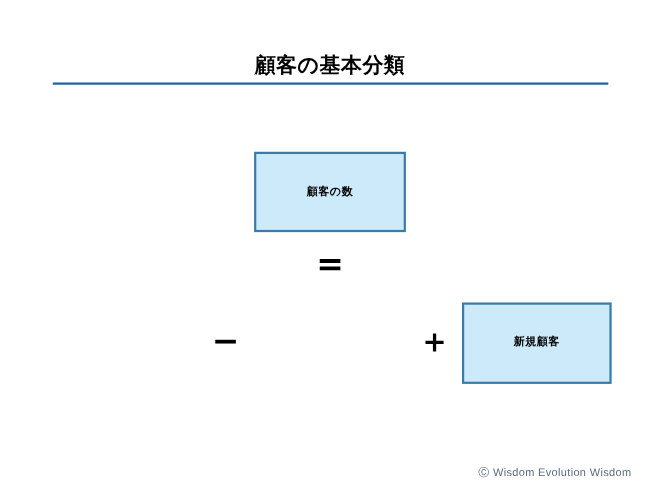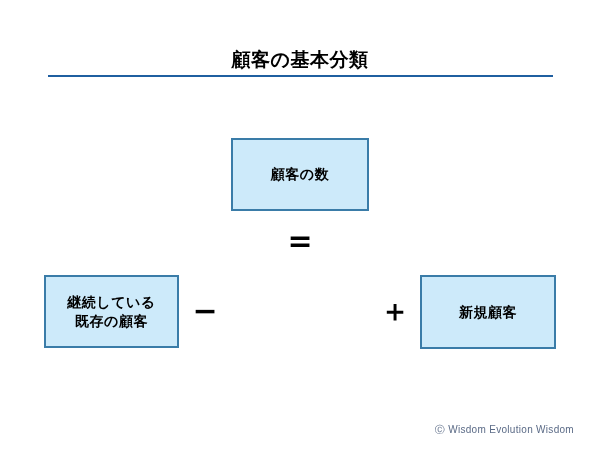--- a/index.html
+++ b/index.html
@@ -47,21 +47,21 @@
     position: absolute;
     box-sizing: border-box;
     background: #cdeafa;
     border: 2px solid #3a7ca8;
     display: flex;
     align-items: center;
     justify-content: center;
     text-align: center;
     color: #000000;
     font-weight: bold;
-    font-size: 14px;
+    font-size: 10px;
     line-height: 1.35;
     letter-spacing: 0.5px;
   }
   .box .box-label {
     display: block;
     white-space: pre-line;
   }
 
   #box-total {
     left: 231px;
@@ -135,24 +135,20 @@
   <div class="slide-title">顧客の基本分類</div>
 
   <div class="title-rule"></div>
 
   <div class="box" id="box-total">
     <span class="box-label">顧客の数</span>
   </div>
 
   <div class="operator" id="op-equals">=</div>
 
-  <div class="box" id="box-continuing">
-    <span class="box-label">継続している
-既存の顧客</span>
-  </div>
 
   <div class="operator" id="op-minus">−</div>
 
 
   <div class="operator" id="op-plus">＋</div>
 
   <div class="box" id="box-new">
     <span class="box-label">新規顧客</span>
   </div>
 

